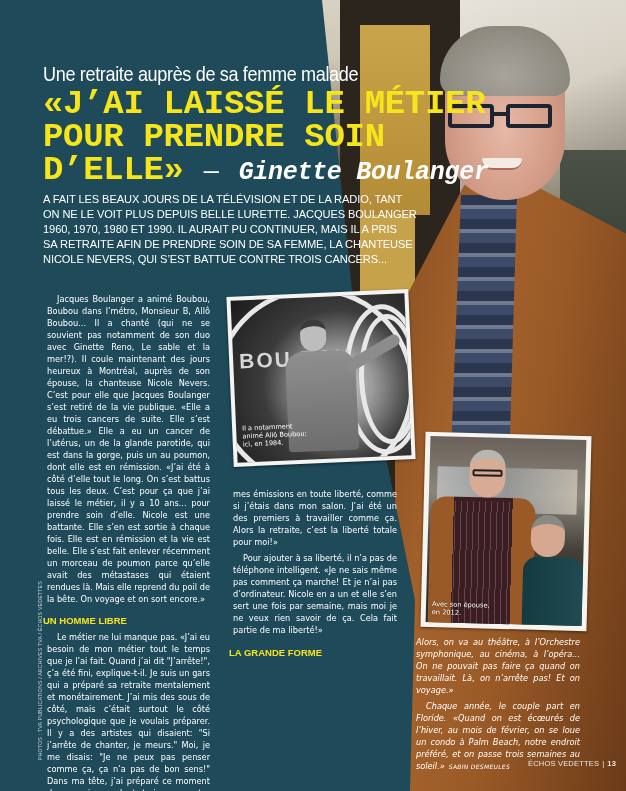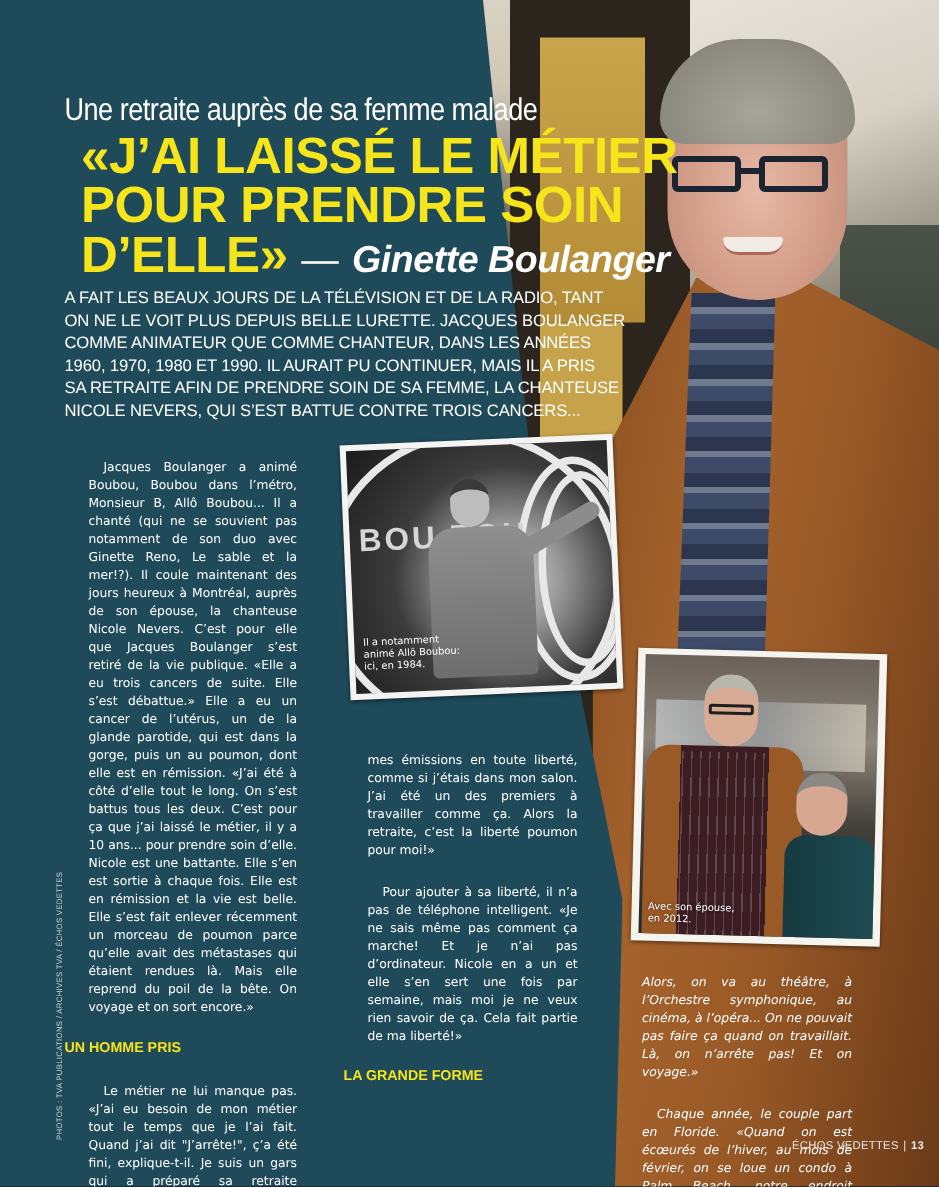--- a/index.html
+++ b/index.html
@@ -34,29 +34,29 @@
   .shirt { position:absolute; left:447px; top:195px; width:70px; height:360px;
     background: repeating-linear-gradient(0deg, #3d4b68 0 10px, #6f7a8f 10px 14px, #2c364f 14px 24px),
                 repeating-linear-gradient(90deg, rgba(200,210,225,0.35) 0 3px, transparent 3px 14px);
     clip-path: polygon(20% 0%, 100% 0%, 85% 100%, 0% 100%); }
 
   
   .panel { position:absolute; inset:0; background:#1e4a5a;
     clip-path: polygon(0 0, 322px 0, 352px 290px, 415px 600px, 410px 791px, 0 791px); }
 
   .kicker { position:absolute; left:43px; top:62px; color:#ffffff; font-family:"Liberation Sans", sans-serif; font-size:21px; letter-spacing:-0.4px; transform:scaleX(0.86); transform-origin:left; white-space:nowrap; }
-  .headline { position:absolute; left:54px; top:88px; color:#f5e51a; font-family:Liberation Sans, sans-serif; font-weight:bold; font-size:34px; line-height:33px; letter-spacing:-0.3px; }
+  .headline { position:absolute; left:43px; top:88px; color:#f5e51a; font-family:Liberation Mono, monospace; font-weight:bold; font-size:34px; line-height:33px; letter-spacing:-0.3px; }
   .headline .line { display:block; white-space:nowrap; }
   .headline .author { color:#ffffff; font-style:italic; font-size:25px; font-weight:bold; }
   .headline .dash { color:#ffffff; font-weight:normal; font-size:25px; }
   .chapo { position:absolute; left:43px; top:192px; width:300px; color:#ffffff; font-family:"Liberation Sans", sans-serif; font-size:11.1px; line-height:15.1px; letter-spacing:-0.1px; text-transform:uppercase; }
   .chapo .ln { display:block; white-space:nowrap; }
 
   .col { position:absolute; color:#ffffff; font-family:"DejaVu Sans", sans-serif; font-size:8.2px; line-height:12px; text-align:justify; }
-  .col p { margin:16px; text-indent:10px; }
+  .col p { margin:4px; text-indent:10px; }
   .col p.noind { text-indent:0; }
   .col1 { left:43px; top:289px; width:171px; }
   .col2 { left:229px; top:484px; width:172px; }
   .col3 { left:412px; top:632px; width:172px;font-style:italic; }
   .subhead { color:#f5e51a; font-family:"Liberation Sans", sans-serif; font-weight:bold; font-size:9.5px; line-height:12px; margin:10px 0 1px 0; }
   .col2 .subhead { margin-top:11px; }
   .byline { font-size:6px; letter-spacing:0.3px; margin-left:4px; }
 
   .credit { position:absolute; left:37px; top:760px; color:#c9d6dc; font-family:"Liberation Sans", sans-serif; font-size:5.2px; letter-spacing:0.2px; transform:rotate(-90deg); transform-origin:left top; white-space:nowrap; }
 
@@ -119,35 +119,34 @@
     <span class="line">
       <span>D’ELLE»</span>
       <span class="dash">—</span>
       <span class="author">Ginette Boulanger</span>
     </span>
   </h1>
 
   <div class="chapo">
     <span class="ln">A FAIT LES BEAUX JOURS DE LA TÉLÉVISION ET DE LA RADIO, TANT</span>
     <span class="ln">ON NE LE VOIT PLUS DEPUIS BELLE LURETTE. JACQUES BOULANGER</span>
-    <span class="ln">COMME ANIMATEUR QUE COMME CHANTEUR, DANS LES ANNÉES</span>
     <span class="ln">1960, 1970, 1980 ET 1990. IL AURAIT PU CONTINUER, MAIS IL A PRIS</span>
     <span class="ln">SA RETRAITE AFIN DE PRENDRE SOIN DE SA FEMME, LA CHANTEUSE</span>
     <span class="ln">NICOLE NEVERS, QUI S’EST BATTUE CONTRE TROIS CANCERS...</span>
   </div>
 
   <div class="col col1">
     <p>Jacques Boulanger a animé Boubou, Boubou dans l’métro, Monsieur B, Allô Boubou... Il a chanté (qui ne se souvient pas notamment de son duo avec Ginette Reno, Le sable et la mer!?). Il coule maintenant des jours heureux à Montréal, auprès de son épouse, la chanteuse Nicole Nevers. C’est pour elle que Jacques Boulanger s’est retiré de la vie publique. «Elle a eu trois cancers de suite. Elle s’est débattue.» Elle a eu un cancer de l’utérus, un de la glande parotide, qui est dans la gorge, puis un au poumon, dont elle est en rémission. «J’ai été à côté d’elle tout le long. On s’est battus tous les deux. C’est pour ça que j’ai laissé le métier, il y a 10 ans... pour prendre soin d’elle. Nicole est une battante. Elle s’en est sortie à chaque fois. Elle est en rémission et la vie est belle. Elle s’est fait enlever récemment un morceau de poumon parce qu’elle avait des métastases qui étaient rendues là. Mais elle reprend du poil de la bête. On voyage et on sort encore.»</p>
-    <div class="subhead">UN HOMME PRIS</div>
+    <div class="subhead">UN HOMME LIBRE</div>
     <p>Le métier ne lui manque pas. «J’ai eu besoin de mon métier tout le temps que je l’ai fait. Quand j’ai dit "J’arrête!", ç’a été fini, explique-t-il. Je suis un gars qui a préparé sa retraite mentalement et monétairement. J’ai mis des sous de côté, mais c’était surtout le côté psychologique que je voulais préparer. Il y a des artistes qui disaient: "Si j’arrête de chanter, je meurs." Moi, je me disais: "Je ne peux pas penser comme ça, ça n’a pas de bon sens!" Dans ma tête, j’ai préparé ce moment de ma vie pendant trois ou quatre ans.»</p>
     <p>Jacques Boulanger rime avec liberté. «J’ai toujours été un gars très, très libre! J’animais</p>
   </div>
 
   <div class="col col2">
-    <p class="noind">mes émissions en toute liberté, comme si j’étais dans mon salon. J’ai été un des premiers à travailler comme ça. Alors la retraite, c’est la liberté poumon pour moi!»</p>
+    <p class="noind">mes émissions en toute liberté, comme si j’étais dans mon salon. J’ai été un des premiers à travailler comme ça. Alors la retraite, c’est la liberté totale pour moi!»</p>
     <p>Pour ajouter à sa liberté, il n’a pas de téléphone intelligent. «Je ne sais même pas comment ça marche! Et je n’ai pas d’ordinateur. Nicole en a un et elle s’en sert une fois par semaine, mais moi je ne veux rien savoir de ça. Cela fait partie de ma liberté!»</p>
     <div class="subhead">LA GRANDE FORME</div>
   </div>
 
   <div class="col col3">
     <p class="noind">Alors, on va au théâtre, à l’Orchestre symphonique, au cinéma, à l’opéra... On ne pouvait pas faire ça quand on travaillait. Là, on n’arrête pas! Et on voyage.»</p>
     <p><span>Chaque année, le couple part en Floride. «Quand on est écœurés de l’hiver, au mois de février, on se loue un condo à Palm Beach, notre endroit préféré, et on passe trois semaines au soleil.»</span><span class="byline">SABIN DESMEULES</span></p>
   </div>
 
   <div class="credit">PHOTOS : TVA PUBLICATIONS / ARCHIVES TVA / ÉCHOS VEDETTES</div>

